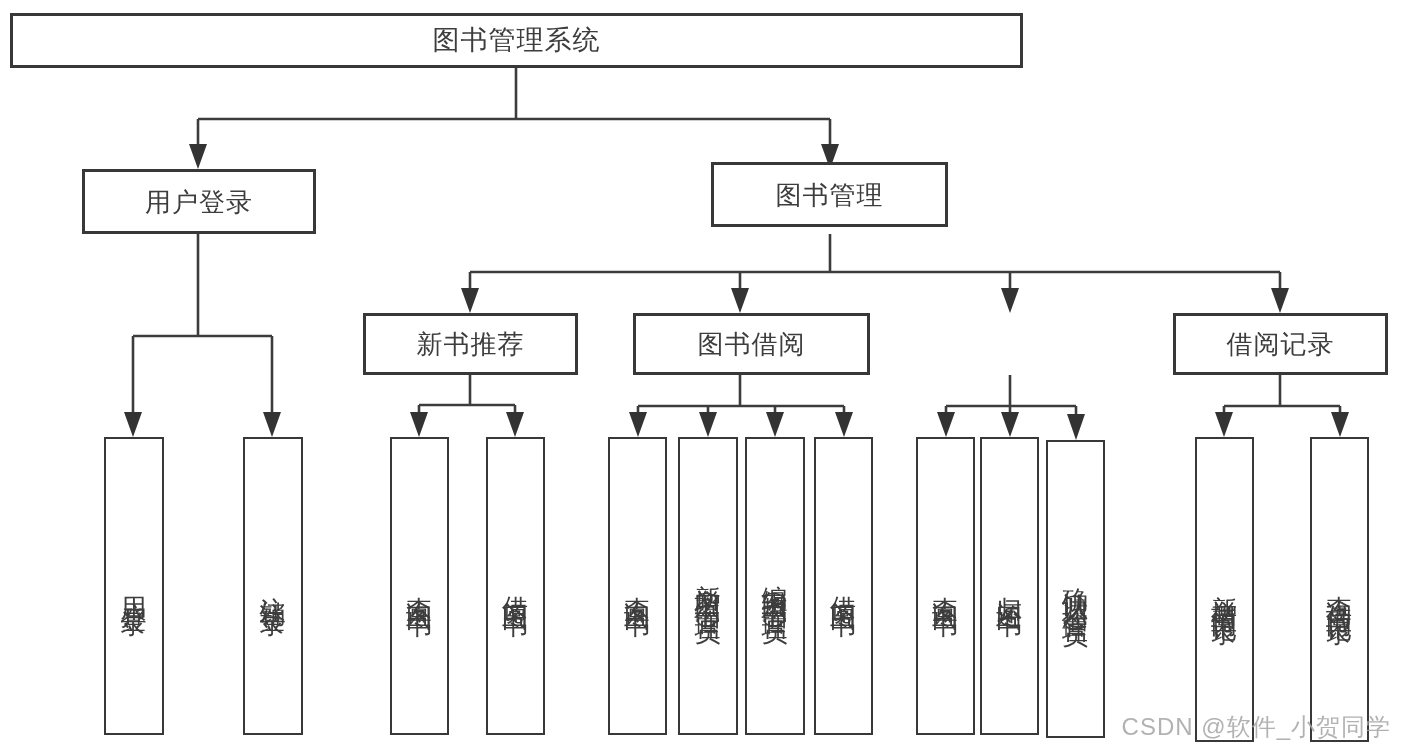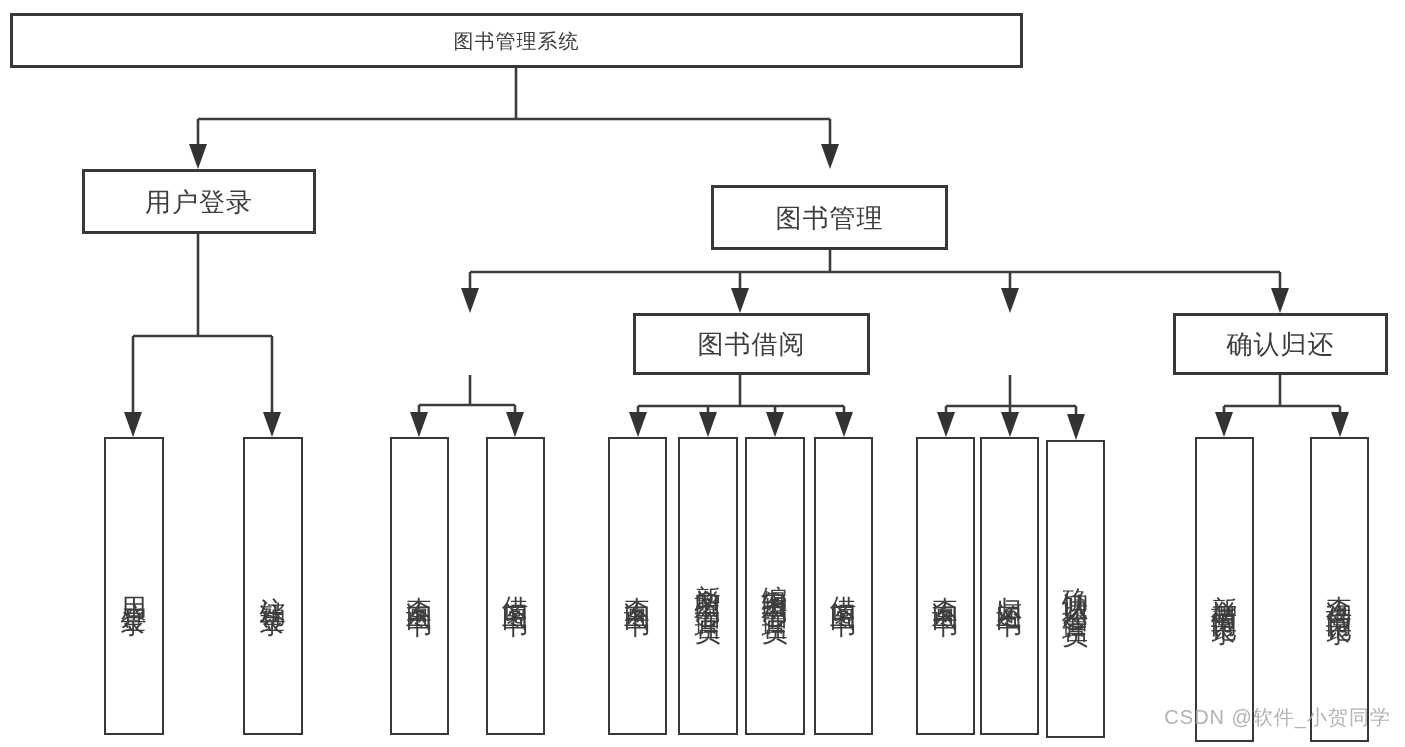--- a/index.html
+++ b/index.html
@@ -38,35 +38,35 @@
     border-width: 2.5px;
   }
   .h-label {
     font-size: 26px;
     color: #3d3d3d;
     letter-spacing: 1px;
     white-space: nowrap;
     line-height: 1;
   }
   .root-label {
-    font-size: 20px;
+    font-size: 27px;
   }
   .v-label {
     writing-mode: vertical-rl;
     text-orientation: mixed;
     font-size: 26px;
     color: #3d3d3d;
     letter-spacing: 5px;
     line-height: 1;
   }
   .watermark {
     position: absolute;
     right: 14px;
-    bottom: 16px;
-    font-size: 20px;
+    bottom: 4px;
+    font-size: 24px;
     color: rgba(164, 164, 164, 0.85);
     letter-spacing: 1px;
     z-index: 6;
     white-space: nowrap;
   }
   svg line {
     stroke: #3c3c3c;
     stroke-width: 2.6;
   }
   svg polygon {
@@ -155,29 +155,32 @@
     </g>
   </svg>
 
   <div class="box" style="left:10px; top:13px; width:1013px; height:55px;">
     <span class="h-label root-label">图书管理系统</span>
   </div>
 
   <div class="box" style="left:82px; top:169px; width:234px; height:65px;">
     <span class="h-label">用户登录</span>
   </div>
-  <div class="box" style="left:711px; top:185px; width:237px; height:65px;">
+  <div class="box" style="left:711px; top:162px; width:237px; height:65px;">
     <span class="h-label">图书管理</span>
   </div>
 
+  <div class="box" style="left:363px; top:313px; width:215px; height:62px;">
+    <span class="h-label">新书推荐</span>
+  </div>
   <div class="box" style="left:633px; top:313px; width:237px; height:62px;">
     <span class="h-label">图书借阅</span>
   </div>
   <div class="box" style="left:1173px; top:313px; width:215px; height:62px;">
-    <span class="h-label">确认归还</span>
+    <span class="h-label">借阅记录</span>
   </div>
 
   <div class="box leaf" style="left:104px; top:437px; width:60px; height:298px;">
     <span class="v-label">用户登录</span>
   </div>
   <div class="box leaf" style="left:243px; top:437px; width:60px; height:298px;">
     <span class="v-label">注销登录</span>
   </div>
 
   <div class="box leaf" style="left:390px; top:437px; width:59px; height:298px;">

